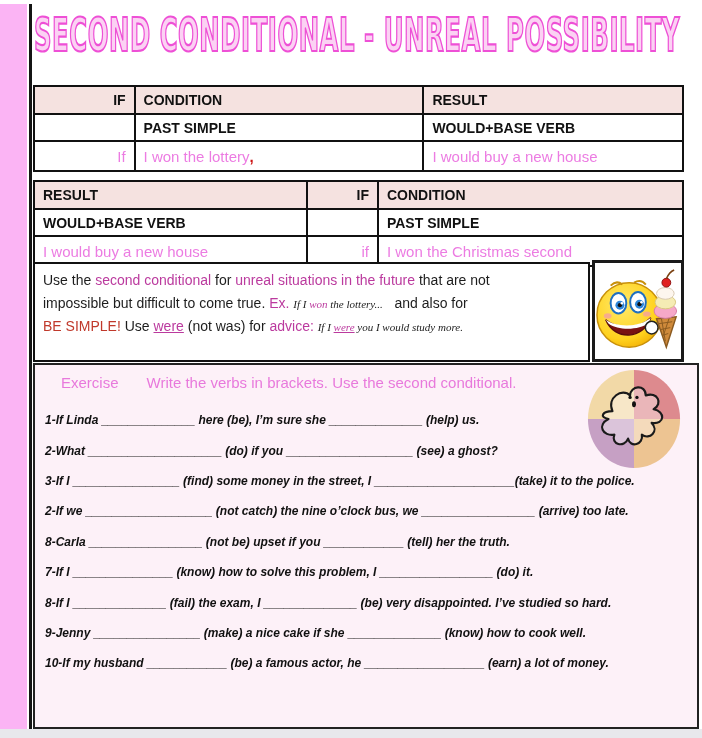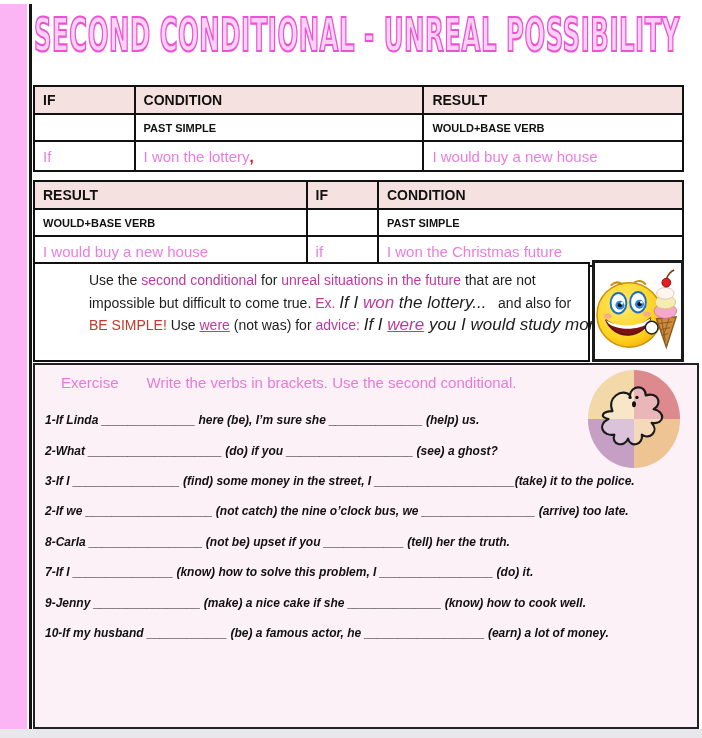--- a/index.html
+++ b/index.html
@@ -19,35 +19,35 @@
   }
 
   table.grammar{
     position:absolute;left:33px;width:651px;border-collapse:collapse;table-layout:fixed;
     font-family:"Liberation Sans",sans-serif;
   }
   #table1{top:85px;}
   #table2{top:180px;}
   table.grammar td{border:2.5px solid #111;padding:2px 8px;vertical-align:middle;}
   tr.hdr td{background:#f5e2e0;font-weight:bold;font-size:14px;color:#111;height:22px;}
-  tr.sub td{background:#fff;font-weight:bold;font-size:11px;color:#111;height:21px;}
+  tr.sub td{background:#fff;font-weight:bold;font-size:14px;color:#111;height:21px;}
   tr.exm td{background:#fff;font-size:15px;height:24px;}
   .pink{color:#ec7ce2;}
   .redcomma{color:#cc1111;font-weight:bold;}
-  .ctr{text-align:left;}
+  .ctr{text-align:right;}
 
   .expl-box{
     position:absolute;left:33px;top:262px;width:557px;height:100px;box-sizing:border-box;
     border:2.5px solid #111;background:#fff;padding:5px 8px 0 8px;
     font-size:14px;color:#1d1d1d;
   }
-  .expl-line{white-space:nowrap;line-height:22.5px;margin-left:46px;}
+  .expl-line{white-space:nowrap;line-height:22.5px;}
   .mag{color:#bb3a9e;}
   .red{color:#c0392b;}
-  .ital{font-style:italic;font-family:Liberation Sans, sans-serif;font-size:17px;}
+  .ital{font-style:italic;font-family:Liberation Serif, serif;font-size:11px;}
   .und{text-decoration:underline;}
 
   .smiley-box{
     position:absolute;left:592px;top:260px;width:92px;height:102px;box-sizing:border-box;
     border:3px solid #1a1a1a;background:#fff;
   }
   .smiley-box svg{display:block;width:100%;height:100%;}
 
   .exercise-box{
     position:absolute;left:33px;top:363px;width:666px;height:366px;box-sizing:border-box;
@@ -109,21 +109,21 @@
     <td>CONDITION</td>
   </tr>
   <tr class="sub">
     <td>WOULD+BASE VERB</td>
     <td></td>
     <td>PAST SIMPLE</td>
   </tr>
   <tr class="exm">
     <td class="pink">I would buy a new house</td>
     <td class="ctr pink">if</td>
-    <td class="pink">I won the Christmas future</td>
+    <td class="pink">I won the Christmas second</td>
   </tr>
 </tbody>
   </table>
 
 <div class="expl-box">
   <div class="expl-line">
     <span>Use the </span><span class="mag">second conditional</span><span> for </span><span class="mag">unreal situations in the future</span><span> that are not</span>
   </div>
   <div class="expl-line">
     <span>impossible but difficult to come true. </span><span class="mag">Ex. </span><span class="ital">If I </span><span class="ital mag">won</span><span class="ital"> the lottery...</span><span>&nbsp;&nbsp; and also for</span>
@@ -184,16 +184,17 @@
       <ellipse cx="50" cy="37" rx="2" ry="3" fill="#111"></ellipse>
     </svg>
   </div>
   <div class="questions">
     <div class="q">1-If Linda ______________ here (be), I’m sure she ______________ (help) us.</div>
     <div class="q">2-What ____________________ (do) if you ___________________ (see) a ghost?</div>
     <div class="q">3-If I ________________ (find) some money in the street, I _____________________(take) it  to the police.</div>
     <div class="q">2-If we ___________________ (not catch) the nine o’clock bus, we _________________ (arrive) too late.</div>
     <div class="q">8-Carla _________________ (not be) upset if you ____________ (tell) her the truth.</div>
     <div class="q">7-If I _______________ (know) how to solve this problem, I _________________ (do) it.</div>
+    <div class="q">8-If I ______________ (fail) the exam, I ______________ (be) very disappointed. I’ve studied so hard.</div>
     <div class="q">9-Jenny ________________ (make) a nice cake if she ______________ (know) how to cook well.</div>
     <div class="q">10-If my husband ____________ (be) a famous actor, he __________________ (earn) a lot of money.</div>
   </div>
 </div>
 
 </body></html>

